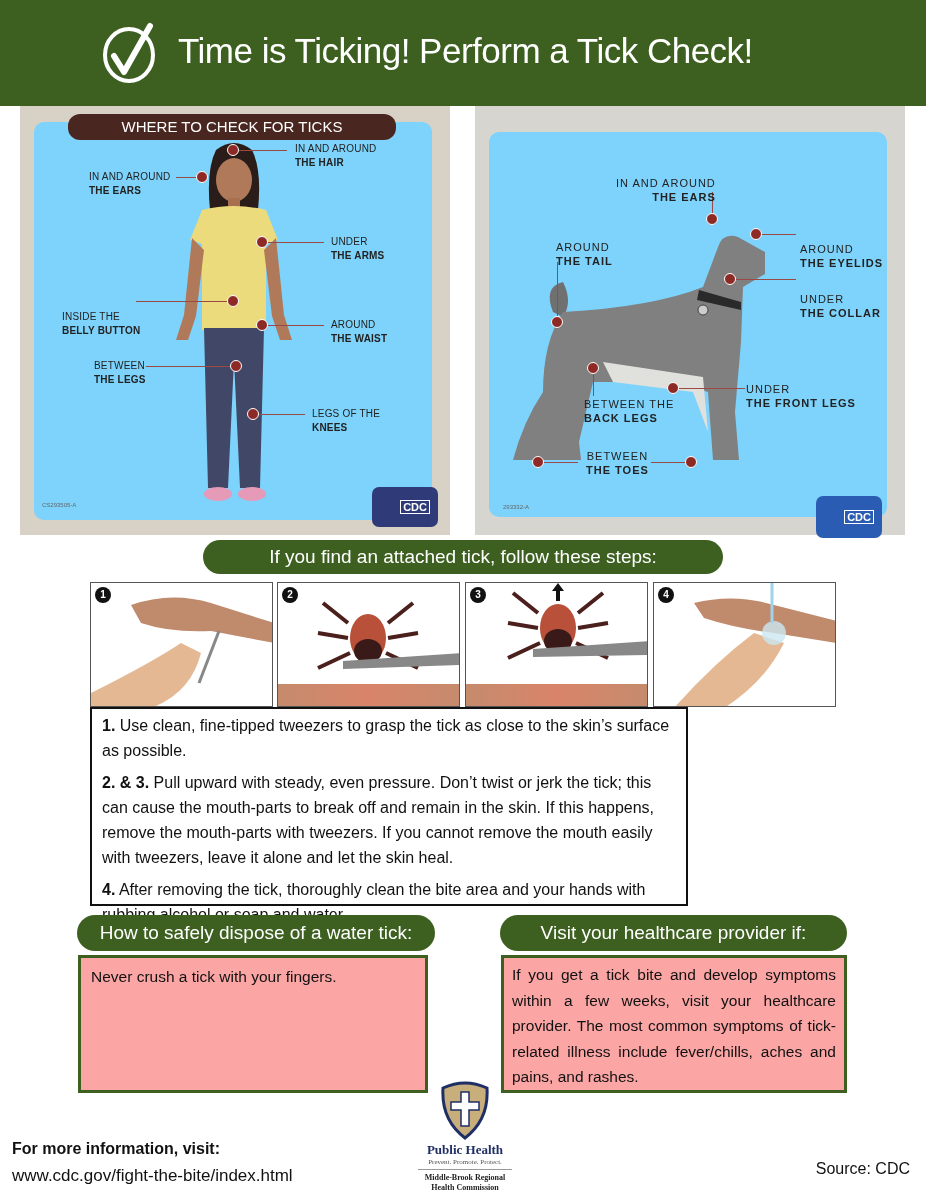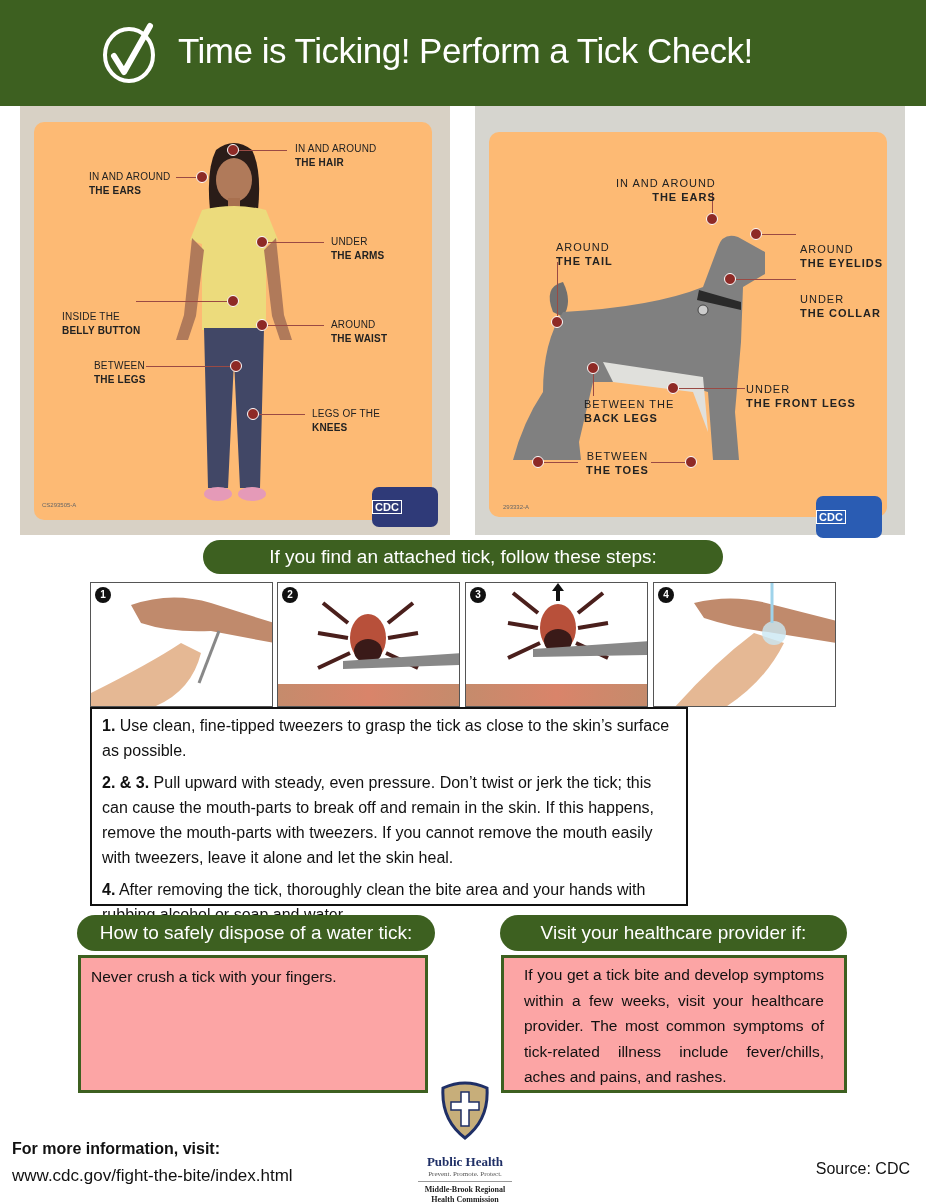--- a/index.html
+++ b/index.html
@@ -6,34 +6,34 @@
   html, body { width: 926px; height: 1202px; background: #ffffff; overflow: hidden; }
   body { position: relative; font-family: "Liberation Sans", sans-serif; color: #111; }
 
   .header { position: absolute; left: 0; top: 0; width: 926px; height: 106px; background: #3d6020; }
   .header .check { position: absolute; left: 100px; top: 22px; width: 62px; height: 62px; }
   .header .title { position: absolute; left: 178px; top: 28px; color: #fff; font-size: 35px; font-family: "Liberation Sans Narrow","Liberation Sans", sans-serif; letter-spacing: -0.5px; line-height: 46px; }
 
   .panel { position: absolute; top: 106px; height: 429px; }
   .panel.people { left: 20px; width: 430px; background: #d8d1c5; }
   .panel.pet { left: 475px; width: 430px; background: #d6d5cf; }
-  .card { position: absolute; background: #fdba74; border-radius: 10px; }
+  .card { position: absolute; background: #7dd3fc; border-radius: 10px; }
   .people .card { left: 14px; top: 16px; width: 398px; height: 398px; }
   .pet .card { left: 14px; top: 26px; width: 398px; height: 385px; }
   .banner { position: absolute; background: #4a2620; color: #fff; border-radius: 12px; text-align: center; }
   .people .banner { left: 48px; top: 8px; width: 328px; height: 26px; font-size: 15px; line-height: 26px; }
   .pet .banner { left: 26px; top: 14px; width: 376px; height: 40px; font-size: 14px; font-weight: bold; letter-spacing: 1.6px; line-height: 40px; }
 
   .lbl { position: absolute; font-size: 10px; line-height: 14px; color: #222; letter-spacing: 0.2px; }
   .lbl b { display: block; font-weight: bold; }
   .pet .lbl { font-size: 11px; letter-spacing: 1px; }
   .pin { position: absolute; width: 12px; height: 12px; border-radius: 50%; background: #8e2a26; border: 1px solid #fff; }
   .line { position: absolute; background: #9a4a44; }
   .code { position: absolute; font-size: 6px; color: #666; }
-  .cdc-logo { position: absolute; width: 66px; height: 40px; border-radius: 7px; color:#fff; font-weight:bold; font-size: 11px; display:flex; align-items:center; padding-right: 8px; }
+  .cdc-logo { position: absolute; width: 66px; height: 40px; border-radius: 7px; color:#fff; font-weight:bold; font-size: 11px; display:flex; align-items:center; justify-content:flex-end; padding-right: 8px; }
   .cdc-logo span { border: 1px solid #fff; padding: 0 2px; }
   .people .cdc-logo { background: #2f3a78; left: 338px; top: 365px; }
   .pet .cdc-logo { background: #2a5cb3; left: 327px; top: 364px; height: 42px; }
 
   .pill { position: absolute; background: #3d6020; color: #fff; border-radius: 18px; text-align: center; font-family: "Liberation Sans Narrow","Liberation Sans", sans-serif; }
   .steps-pill { left: 203px; top: 540px; width: 520px; height: 34px; font-size: 19px; line-height: 34px; }
 
   .step-img { position: absolute; top: 582px; width: 183px; height: 125px; border: 1px solid #555; background: #fff; overflow: hidden; }
   .step-num { position: absolute; left: 4px; top: 4px; width: 16px; height: 16px; border-radius: 50%; background: #111; color:#fff; font-size: 10px; font-weight: bold; text-align:center; line-height:16px; }
   .skin { position: absolute; left: 0; bottom: 0; width: 100%; height: 22px; background: linear-gradient(90deg,#c58b6c,#d9846a 50%,#c58b6c); }
@@ -41,28 +41,28 @@
   .steps-box { position: absolute; left: 90px; top: 707px; width: 598px; height: 199px; border: 2px solid #111; padding: 4px 10px; font-size: 16px; line-height: 25px; font-family: "Liberation Sans Narrow","Liberation Sans", sans-serif; }
   .steps-box p { margin-bottom: 7px; }
 
   .sub-pill { top: 915px; height: 36px; font-size: 19px; line-height: 36px; font-family: "Liberation Sans", sans-serif; }
   .dispose-pill { left: 77px; width: 358px; }
   .provider-pill { left: 500px; width: 347px; }
   .gbox { position: absolute; top: 955px; border: 3px solid #3d6020; background: #fca5a5; font-size: 15.5px; }
   .dispose-box { left: 78px; width: 350px; height: 138px; padding: 6px 10px; line-height: 25px; }
   .dispose-box ul { list-style: none; padding-left: 14px; }
   .dispose-box li::before { content: "•"; display: inline-block; width: 20px; }
-  .provider-box { left: 501px; width: 346px; height: 138px; padding: 4px 20px; line-height: 25.5px; text-align: justify; }
+  .provider-box { left: 501px; width: 346px; height: 138px; padding: 4px 8px; line-height: 25.5px; text-align: justify; }
 
   .footer-head { position: absolute; left: 12px; top: 1140px; font-size: 16px; font-weight: bold; font-family: "Liberation Sans Narrow","Liberation Sans", sans-serif; }
   .footer-url { position: absolute; left: 12px; top: 1166px; font-size: 17px; font-family: "Liberation Sans Narrow","Liberation Sans", sans-serif; }
   .source { position: absolute; right: 16px; top: 1160px; font-size: 16px; font-family: "Liberation Sans Narrow","Liberation Sans", sans-serif; }
   .ph-logo { position: absolute; left: 410px; top: 1080px; width: 110px; text-align: center; font-family: "Liberation Serif", serif; color: #1f2f66; }
   .ph-logo .shield { display:block; margin: 0 auto; width: 52px; height: 60px; }
-  .ph-name { font-size: 13px; font-weight: bold; margin-top: 14px; }
+  .ph-name { font-size: 13px; font-weight: bold; margin-top: 2px; }
   .ph-tag { font-size: 7px; color:#555; border-bottom: 1px solid #999; padding-bottom: 3px; margin: 0 8px; }
   .ph-org { font-size: 8px; font-weight: bold; color:#222; margin-top: 3px; line-height: 10px; }
 </style>
 </head>
 <body>
 
 <div class="header">
   <svg class="check" viewBox="0 0 62 62">
     <ellipse cx="29" cy="33" rx="24" ry="26" fill="none" stroke="#fff" stroke-width="4"></ellipse>
     <path d="M14 34 L24 50 L50 4" fill="none" stroke="#fff" stroke-width="6" stroke-linecap="round" stroke-linejoin="round"></path>
@@ -106,20 +106,21 @@
     <div class="lbl" style="left:28px;top:172px;margin-top:16px;"><span>INSIDE THE</span><b>BELLY BUTTON</b></div>
     <div class="lbl" style="left:297px;top:196px;"><span>AROUND</span><b>THE WAIST</b></div>
     <div class="lbl" style="left:60px;top:237px;"><span>BETWEEN</span><b>THE LEGS</b></div>
     <div class="lbl" style="left:278px;top:285px;"><span>LEGS OF THE</span><b>KNEES</b></div>
 
     <div class="code" style="left:8px;top:380px;">CS293505-A</div>
     <div class="cdc-logo">
         <span>CDC</span>
       </div>
   </div>
+  <div class="banner">WHERE TO CHECK FOR TICKS</div>
 </div>
 
 <div class="panel pet">
   <div class="card">
     <svg style="position:absolute;left:14px;top:60px;" width="300" height="300" viewBox="0 0 300 300">
       <path d="M50 120 Q40 95 60 90 Q70 110 60 125Z" fill="#707070"></path>
       <path d="M60 120 Q150 115 200 95 L215 55 Q220 40 235 45 L262 60 L262 82 L240 95 L238 150 L232 220 L236 268 L210 268 L205 200 L170 190 L90 190 L76 250 L78 268 L10 268 Q20 230 40 200 Q40 150 60 120Z" fill="#808080"></path>
       <path d="M100 170 L200 185 L205 240 L190 200 L110 190Z" fill="#e0e0dc"></path>
       <path d="M196 98 L238 110 L238 118 L194 108Z" fill="#2a2a2a"></path>
       <circle cx="200" cy="118" r="5" fill="#ccc" stroke="#444"></circle>

